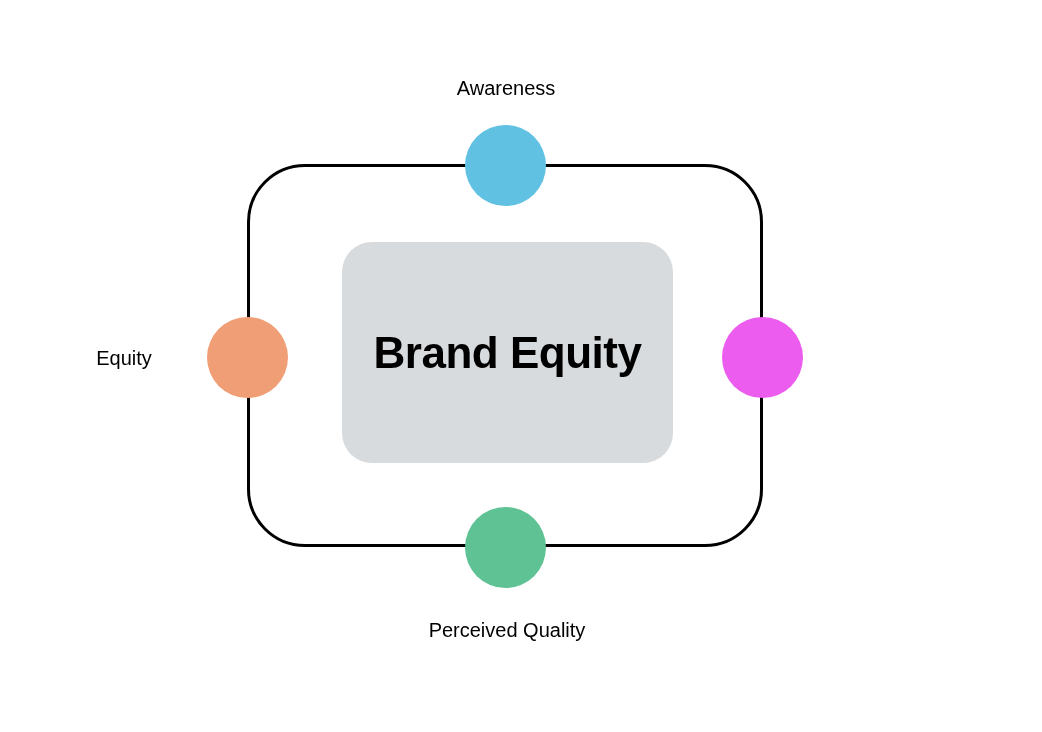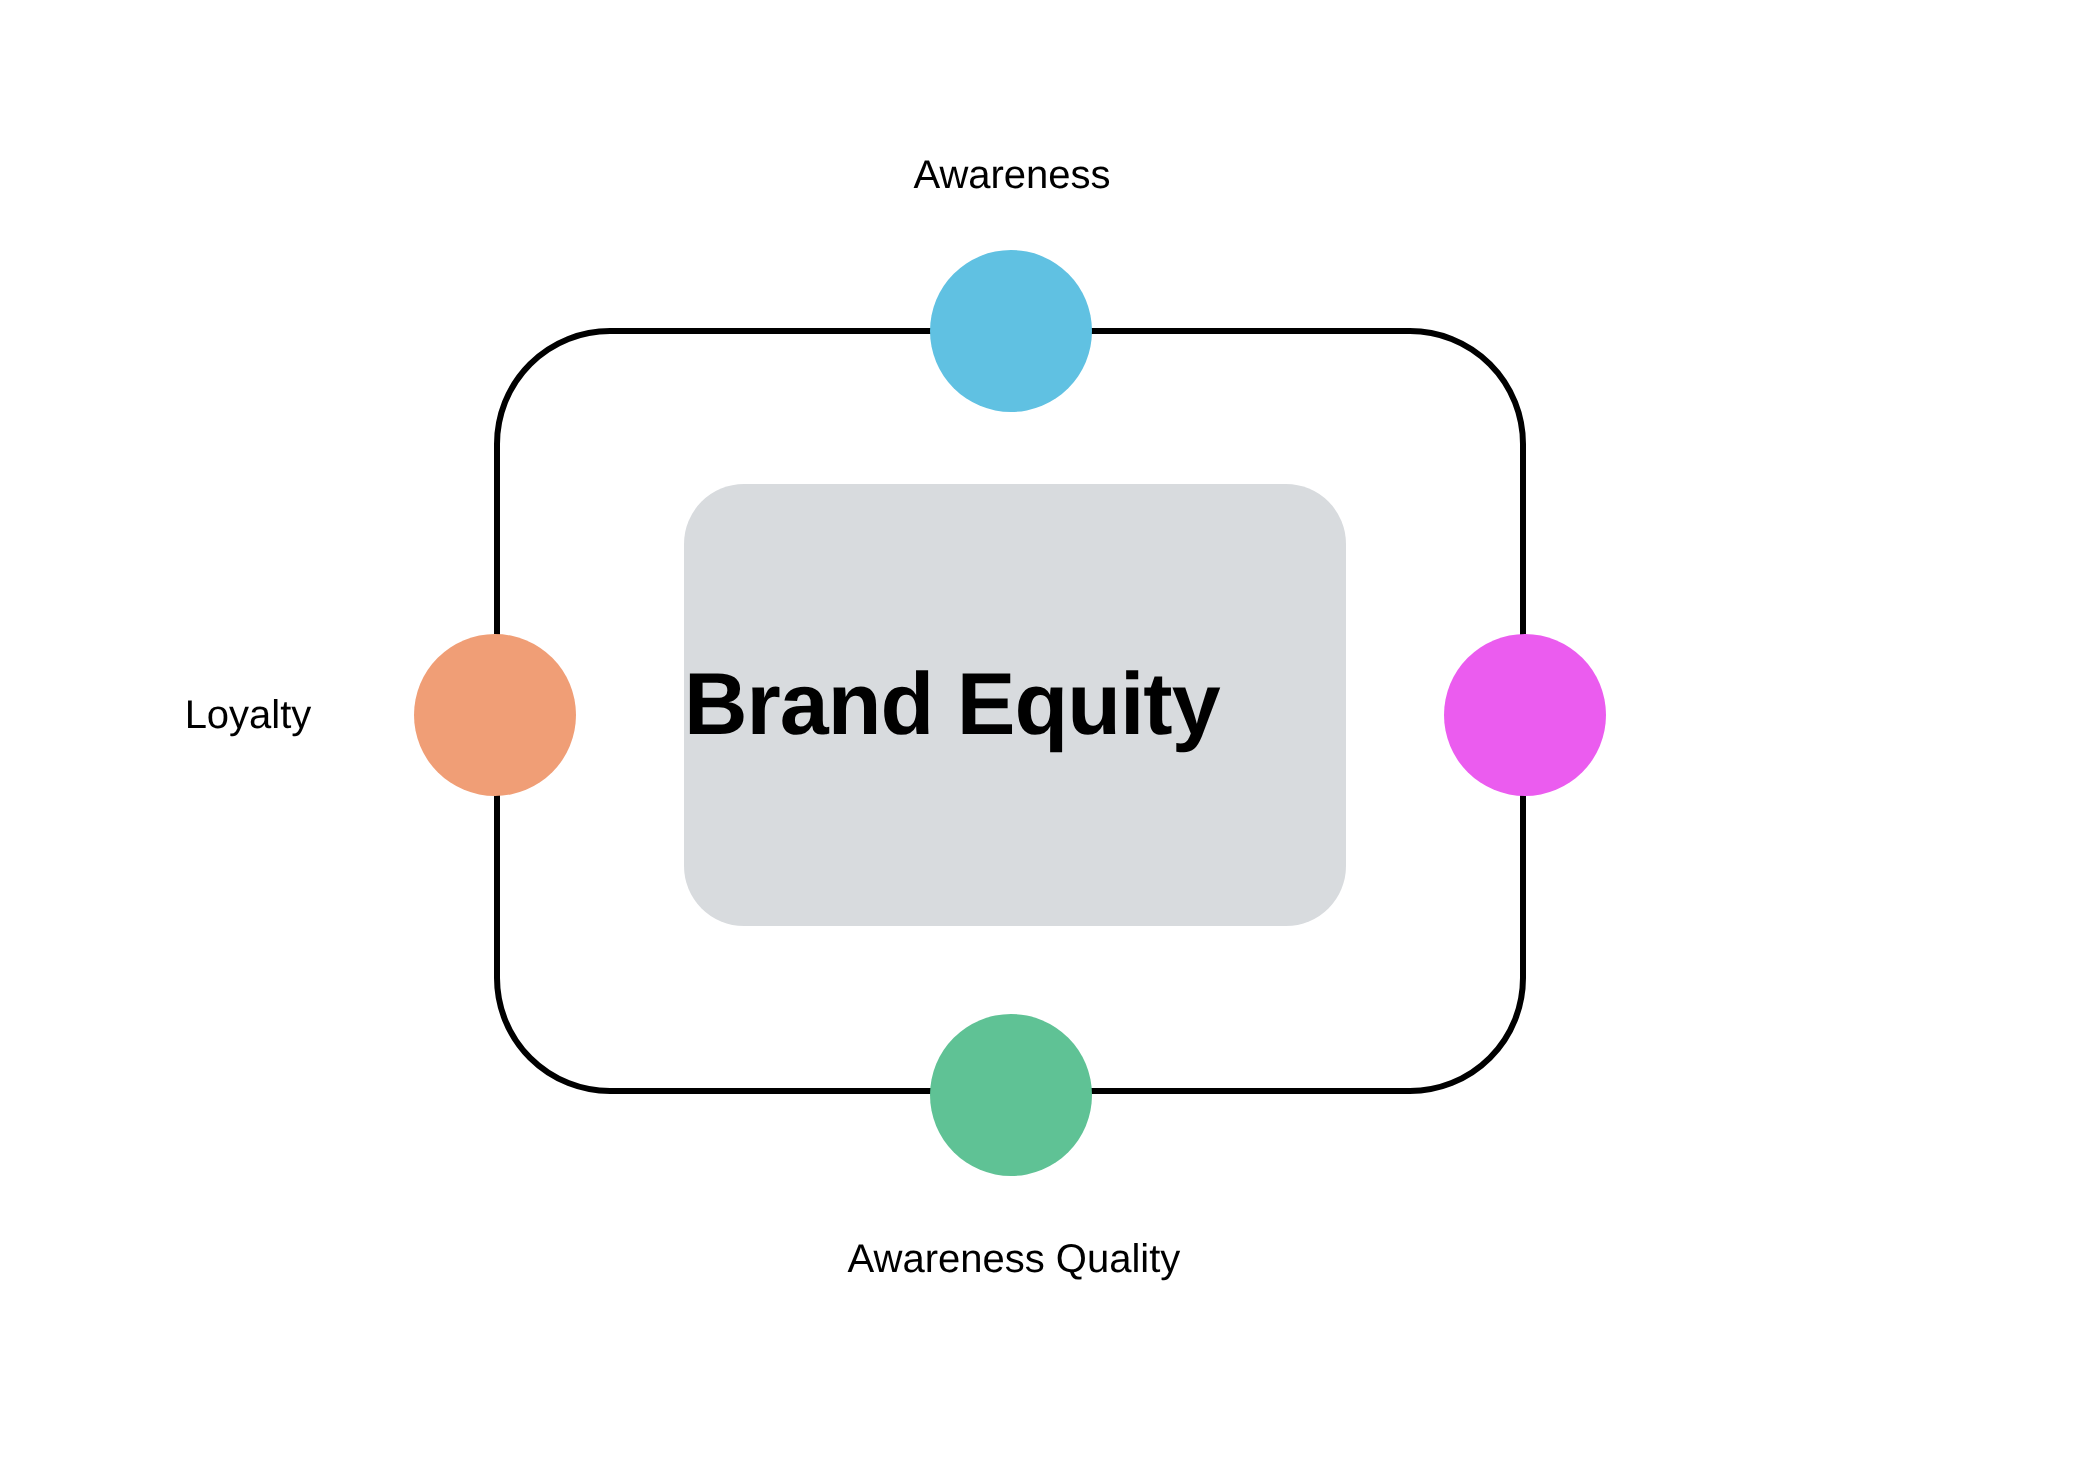--- a/index.html
+++ b/index.html
@@ -29,20 +29,21 @@
   }
   .center-box {
     position: absolute;
     left: 342px;
     top: 242px;
     width: 331px;
     height: 221px;
     border-radius: 30px;
     display: flex;
     align-items: center;
+    justify-content: center;
   }
   .center-title {
     font-size: 44px;
     font-weight: 700;
     letter-spacing: -0.5px;
     white-space: nowrap;
   }
   .node {
     position: absolute;
     width: 81px;
@@ -76,18 +77,18 @@
   <div class="center-box" style="background-color: rgb(216, 219, 222);">
     <span class="center-title">Brand Equity</span>
   </div>
 
   <div class="node node-top" style="background-color: rgb(96, 193, 226);"></div>
   <div class="label label-top">Awareness</div>
 
   <div class="node node-right" style="background-color: rgb(235, 92, 239);"></div>
 
   <div class="node node-bottom" style="background-color: rgb(95, 194, 149);"></div>
-  <div class="label label-bottom">Awareness Quality</div>
+  <div class="label label-bottom">Perceived Quality</div>
 
   <div class="node node-left" style="background-color: rgb(240, 158, 118);"></div>
-  <div class="label label-left">Loyalty</div>
+  <div class="label label-left">Equity</div>
 
 </div>
 
 </body></html>

